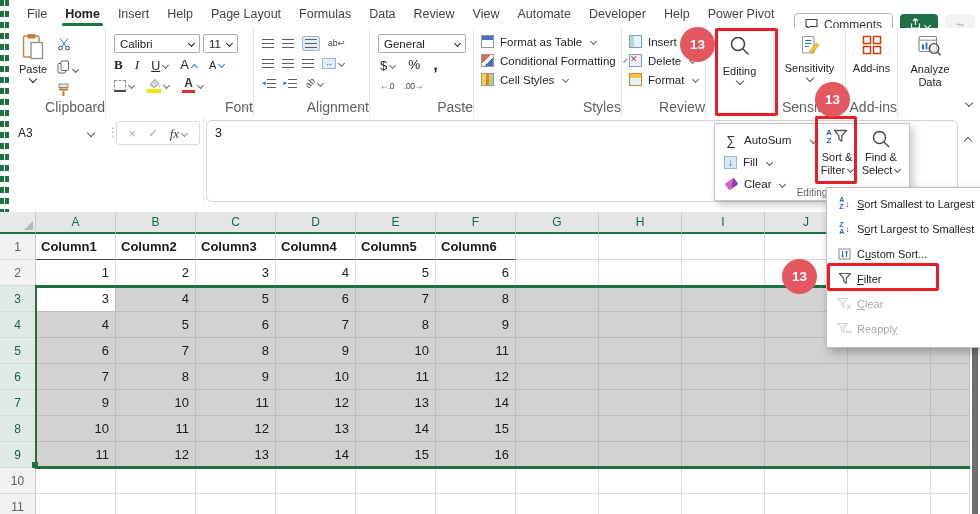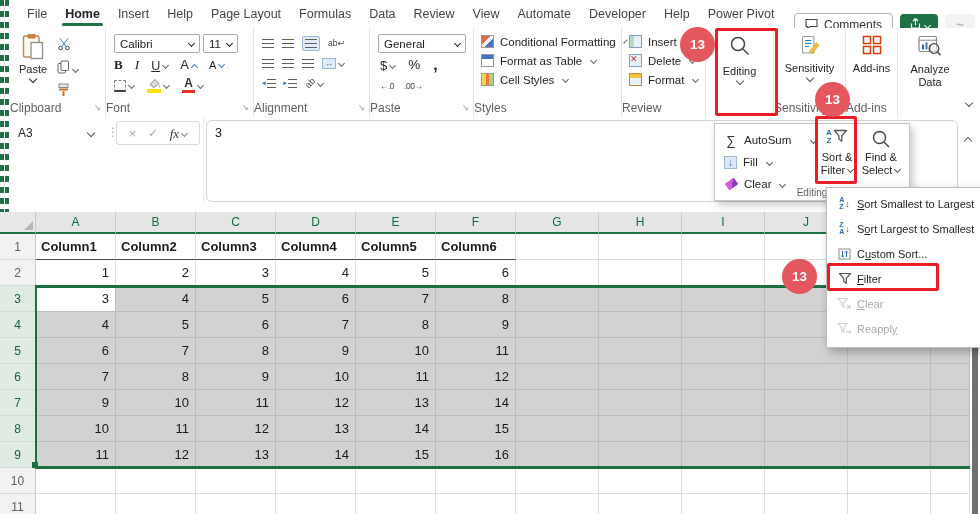--- a/index.html
+++ b/index.html
@@ -22,21 +22,21 @@
   .tab.active::after{content:"";position:absolute;left:6px;right:6px;bottom:2px;height:3px;background:#1e7145;border-radius:2px}
   .tb-right{position:absolute;right:5px;top:13px;display:flex;gap:7px;align-items:center}
   .comments-btn{height:22px;border:1px solid #b5b5b5;border-radius:4px;display:flex;align-items:center;gap:6px;
      padding:0 10px;font-size:12px;color:#333;background:#fff}
   .share-btn{height:22px;width:38px;background:#1e7145;border-radius:4px;color:#fff;display:flex;align-items:center;justify-content:center}
   .wave-btn{height:22px;width:30px;background:#f3f3f3;border-radius:4px;color:#b9b9b9;display:flex;align-items:center;justify-content:center;
      font-size:14px;font-weight:700}
   
   .ribbon{position:absolute;top:28px;left:10px;right:0;height:89px;display:flex;border-bottom:1px solid #e7e7e7;background:#fff}
   .rgroup{position:relative;border-right:1px solid #e4e4e4;box-sizing:border-box;padding-top:4px;flex:none}
-  .glabel{position:absolute;bottom:2px;left:0;right:0;text-align:left;font-size:12px;color:#5f5f5f;white-space:nowrap}
+  .glabel{position:absolute;bottom:2px;left:0;right:0;text-align:right;font-size:14px;color:#5f5f5f;white-space:nowrap}
   .lnch{position:absolute;right:3px;bottom:3px;width:9px;height:9px;color:#8f8f8f}
   .lnch::after{content:"↘";font-size:8px;position:absolute;left:1px;top:-2px}
   .paste-btn{width:46px;display:flex;flex-direction:column;align-items:center;font-size:11px;color:#262626;padding-top:1px;line-height:13px}
   .clip-col{display:flex;flex-direction:column;gap:5px;margin-left:1px;padding-top:5px;align-items:flex-start}
   .clip-item{display:flex;align-items:center;color:#5a5a5a}
   .frow{display:flex;align-items:center;margin:2px 0 0 8px;height:19px}
   .combo{border:1px solid #ababab;border-radius:2px;height:19px;box-sizing:border-box;display:flex;align-items:center;
      justify-content:space-between;padding:0 5px;font-size:11.5px;color:#222;background:#fff}
   .bld{font-weight:700;font-family:"Liberation Serif",serif;font-size:13px}
   .itl{font-style:italic;font-family:"Liberation Serif",serif;font-size:13.5px}
@@ -312,27 +312,27 @@
     <div class="frow" style="gap:10px;margin-left:10px">
       <span class="decic">←.0</span>
       <span class="decic">.00→</span>
     </div>
     <span class="glabel">Paste</span>
     <span class="lnch"></span>
   </div>
 
   <div class="rgroup" style="width:148px">
     <div class="srow">
+      <span class="mi fat"></span>
+      <span>Format as Table</span>
+        <i class="cv s" style="color:#666"></i>
+    </div>
+    <div class="srow">
       <span class="mi cf"></span>
       <span>Conditional Formatting</span>
-        <i class="cv s" style="color:#666"></i>
-    </div>
-    <div class="srow">
-      <span class="mi fat"></span>
-      <span>Format as Table</span>
         <i class="cv s" style="color:#666"></i>
     </div>
     <div class="srow">
       <span class="mi cs"></span>
       <span>Cell Styles</span>
         <i class="cv s" style="color:#666"></i>
     </div>
     <span class="glabel">Styles</span>
   </div>
 

